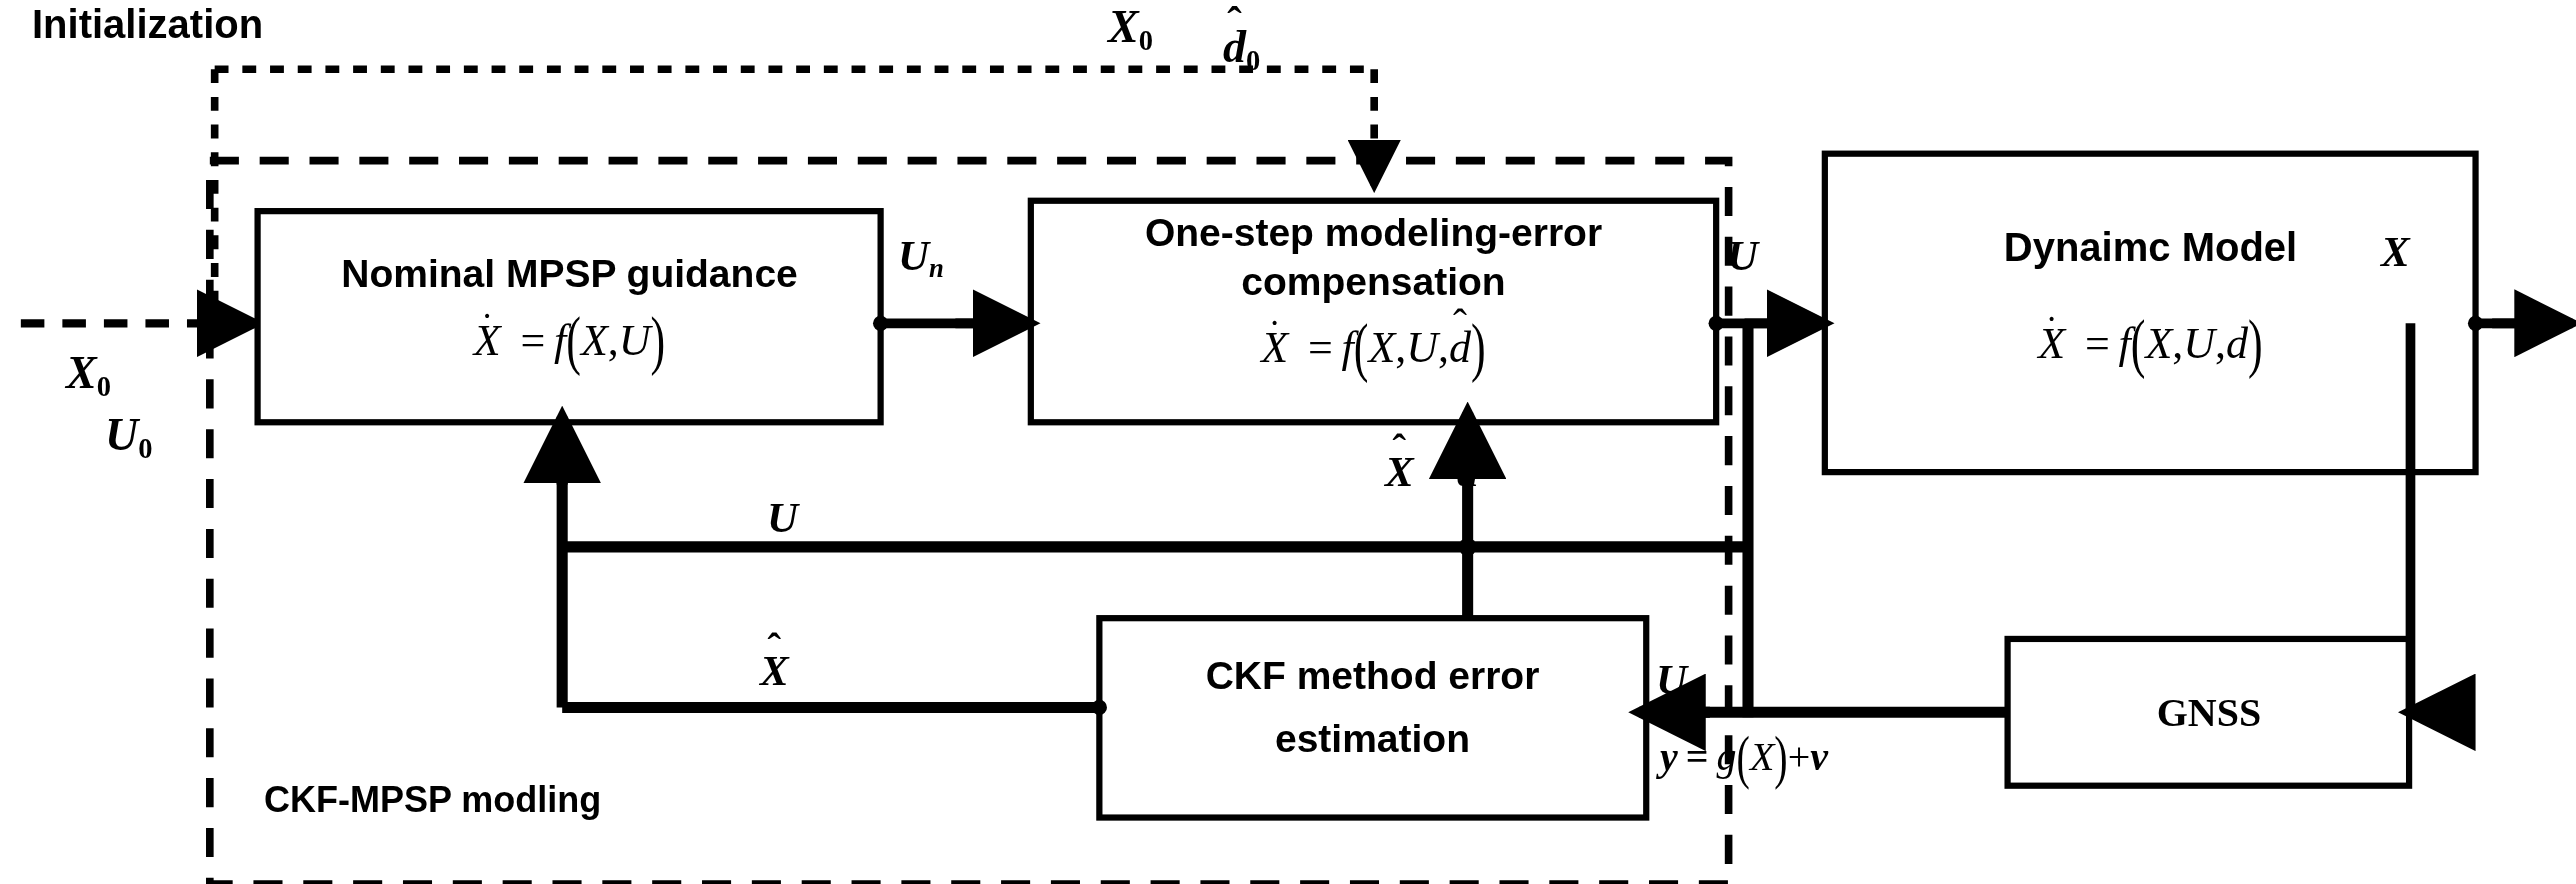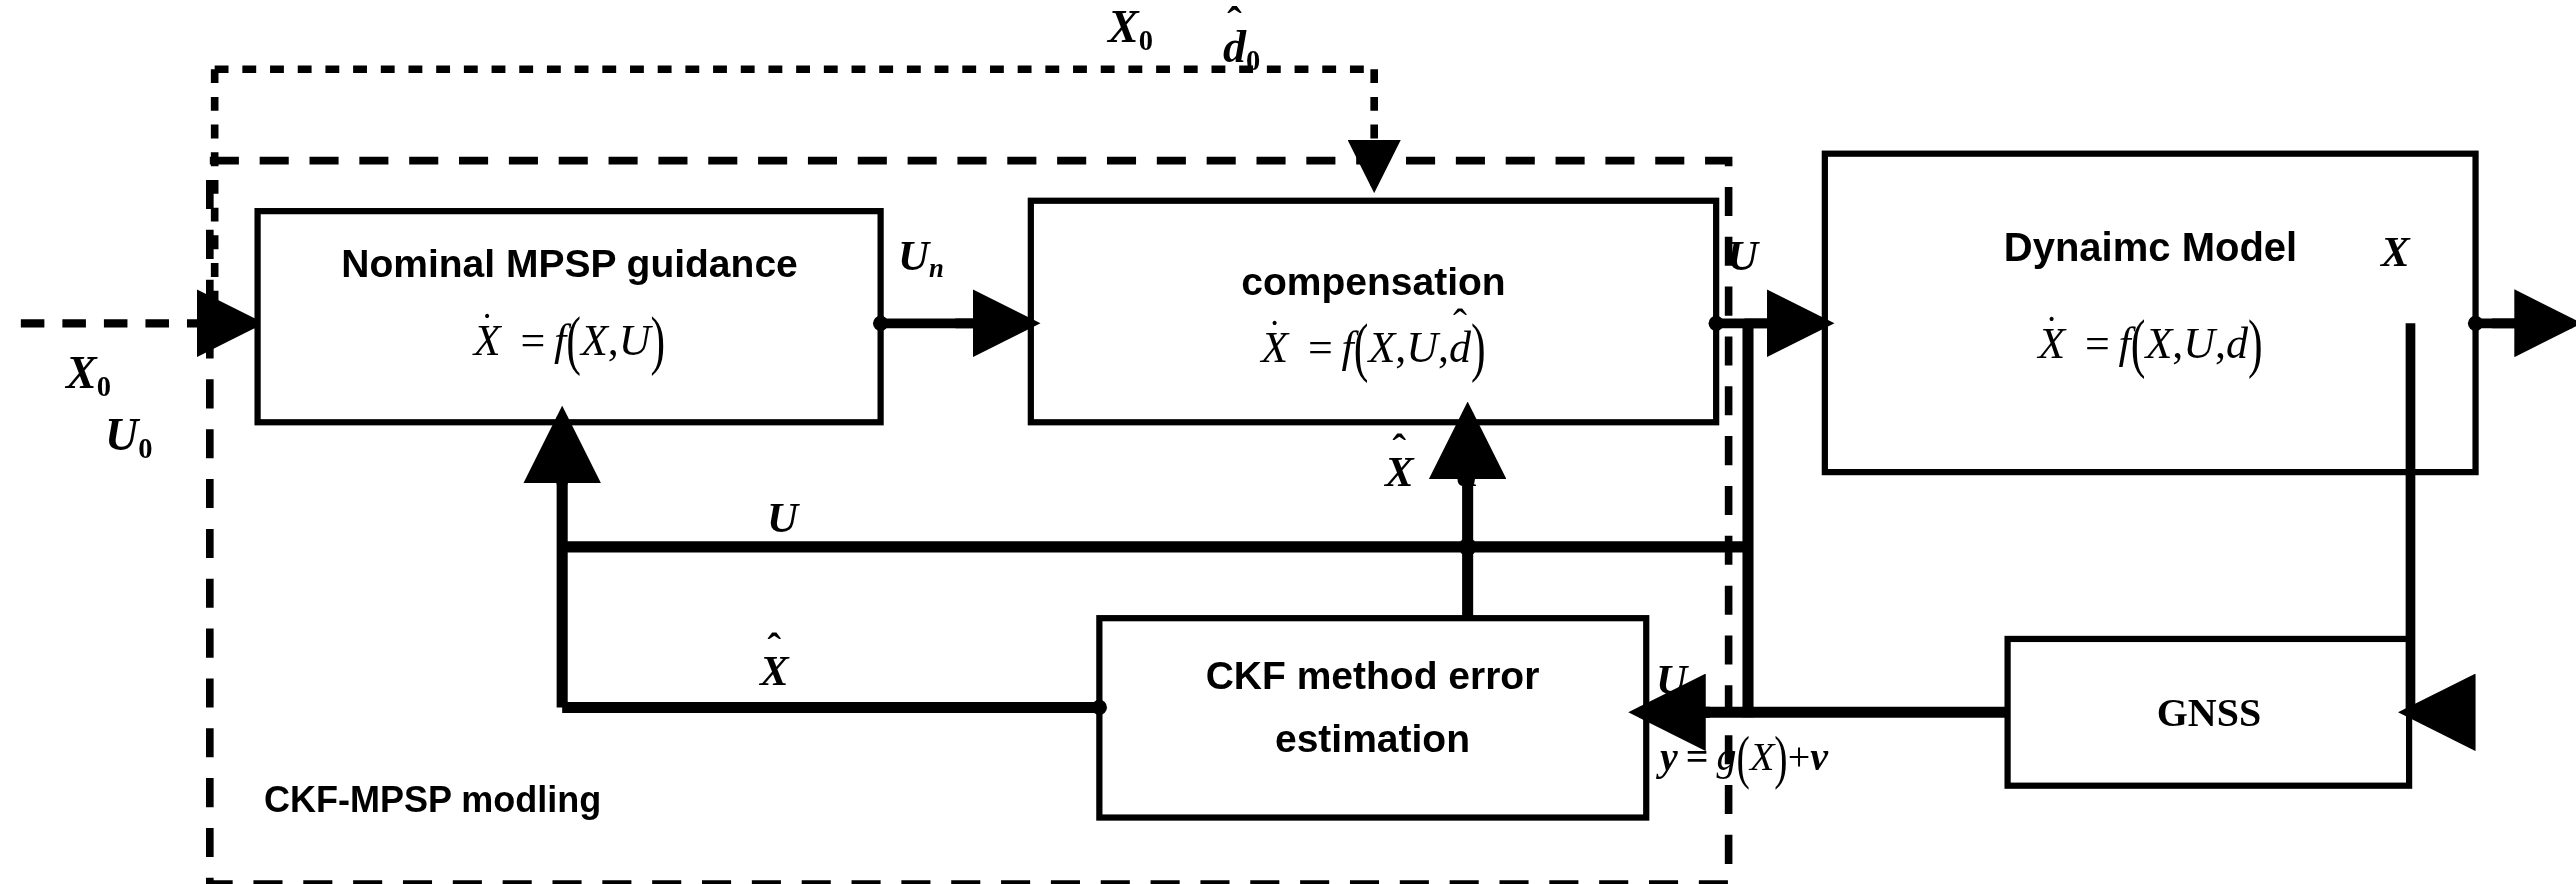--- a/index.html
+++ b/index.html
@@ -119,33 +119,35 @@
       <path d="M3482,1029 L3541,1029" stroke-width="0"></path>
       <path d="M3482,1029 L3482,1029" stroke-width="0"></path>
       <path d="M3482,1029 L3540,1029" stroke-width="0"></path>
       <path d="M3482,1029 L3500,1029" stroke-width="0"></path>
       <path d="M3482,1029 L3482,1029" stroke-width="0"></path>
       <path d="M3482,1029 L3540,1029" stroke-width="0"></path>
       <path d="M3540,1029 L3480,1029" stroke-width="16" marker-end="url(#ah)"></path>
     </g>
   </svg>
 
+  <div class="lbl sans-bold" style="left:32px;top:4.2px;font-size:40px;">Initialization</div>
 
   <div class="lbl ser-bit" style="left:1108px;top:4.2px;font-size:46px;"><span>X</span><sub>0</sub></div>
   <div class="lbl ser-bit" style="left:1223px;top:4.2px;font-size:46px;margin-top:20px;"><span class="hatwrap"><span class="hat">̂</span><span>d</span></span><sub>0</sub></div>
 
   <div class="lbl ser-bit" style="left:66px;top:350px;font-size:46px;"><span>X</span><sub>0</sub></div>
   <div class="lbl ser-bit" style="left:66px;top:412px;font-size:46px;margin-left:39px;"><span>U</span><sub>0</sub></div>
 
-  <div class="blocktitle" style="left:258px;top:242px;width:623px;font-size:39px;">Nominal MPSP guidance</div>
+  <div class="blocktitle" style="left:258px;top:252px;width:623px;font-size:39px;">Nominal MPSP guidance</div>
   <div class="blockeq ser-it" style="left:258px;top:315px;width:623px;font-size:44px;">
     <span class="dotwrap"><span class="dotm">·</span>X</span>
     <span class="ser-up"> = </span><span style="font-style:italic;">f</span><span class="paren">(</span>X<span class="ser-up">,</span>U<span class="paren">)</span>
   </div>
 
+  <div class="blocktitle" style="left:1031px;top:211px;width:685px;font-size:39px;">One-step modeling-error</div>
   <div class="blocktitle" style="left:1031px;top:260px;width:685px;font-size:39px;">compensation</div>
   <div class="blockeq ser-it" style="left:1031px;top:322px;width:685px;font-size:44px;">
     <span class="dotwrap"><span class="dotm">·</span>X</span>
     <span class="ser-up"> = </span><span style="font-style:italic;">f</span><span class="paren">(</span>X<span class="ser-up">,</span>U<span class="ser-up">,</span><span class="hatwrap"><span class="hat">̂</span>d</span><span class="paren">)</span>
   </div>
 
   <div class="blocktitle" style="left:1825px;top:225px;width:651px;font-size:40px;">Dynaimc Model</div>
   <div class="blockeq ser-it" style="left:1825px;top:318px;width:651px;font-size:44px;">
     <span class="dotwrap"><span class="dotm">·</span>X</span>
     <span class="ser-up"> = </span><span style="font-style:italic;">f</span><span class="paren">(</span>X<span class="ser-up">,</span>U<span class="ser-up">,</span>d<span class="paren">)</span>

